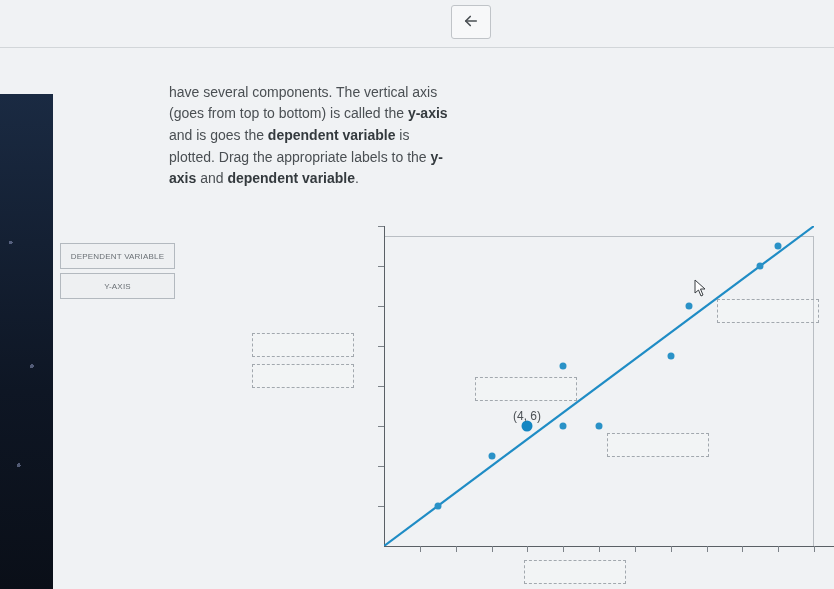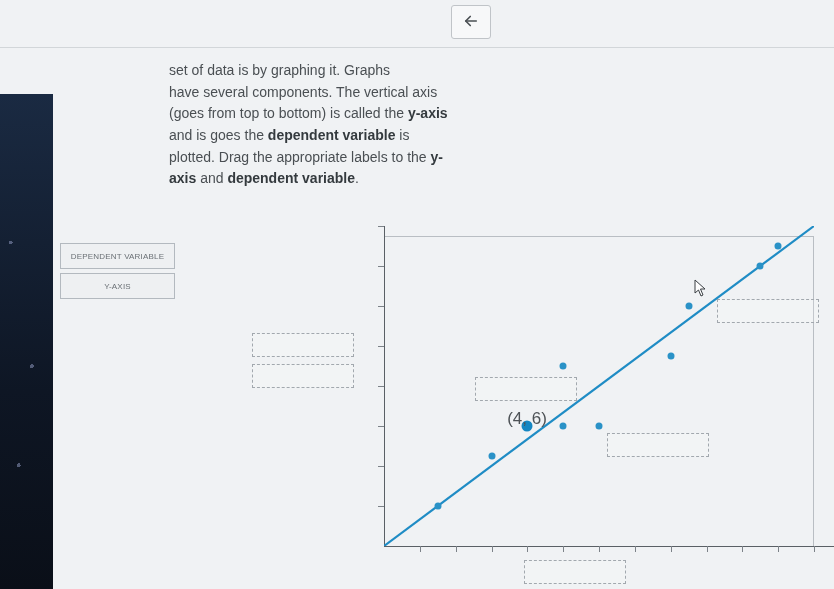--- a/index.html
+++ b/index.html
@@ -110,21 +110,21 @@
     pointer-events: none;
   }
   .drop-slot {
     position: absolute;
     border: 1px dashed #a2a8ae;
     background: rgba(255,255,255,.15);
     height: 24px;
   }
   .point-label {
     position: absolute;
-    font-size: 17px;
+    font-size: 12px;
     color: #4d5256;
     transform: translate(-50%, 0);
   }
   .cursor-pointer {
     position: absolute;
     width: 14px; height: 18px;
     pointer-events: none;
   }
 </style>
 </head>
@@ -136,21 +136,21 @@
   <span>
     <svg viewBox="0 0 24 24" fill="none" stroke="#4a4f53" stroke-width="2.2" stroke-linecap="round" stroke-linejoin="round">
         <line x1="19" y1="12" x2="5" y2="12"></line>
         <polyline points="11 18 5 12 11 6"></polyline>
       </svg>
   </span>
 </button>
 <div class="top-divider"></div>
 
 <div class="instruction-text">
-  <span>set of data is by graphing it. Graphs</span><br>
+  <br>
   <span>have several components. The vertical axis (goes from top to bottom) is called the </span><b>y-axis</b><span> and is goes the </span><b>dependent variable</b><span> is plotted. Drag the appropriate labels to the </span><b>y-axis</b><span> and </span><b>dependent variable</b><span>.</span>
 </div>
 
 <div class="drag-panel">
   <div class="drag-chip">DEPENDENT VARIABLE</div>
   <div class="drag-chip">Y-AXIS</div>
 </div>
 
 <div class="stage">
   <div class="chart-area"></div>

